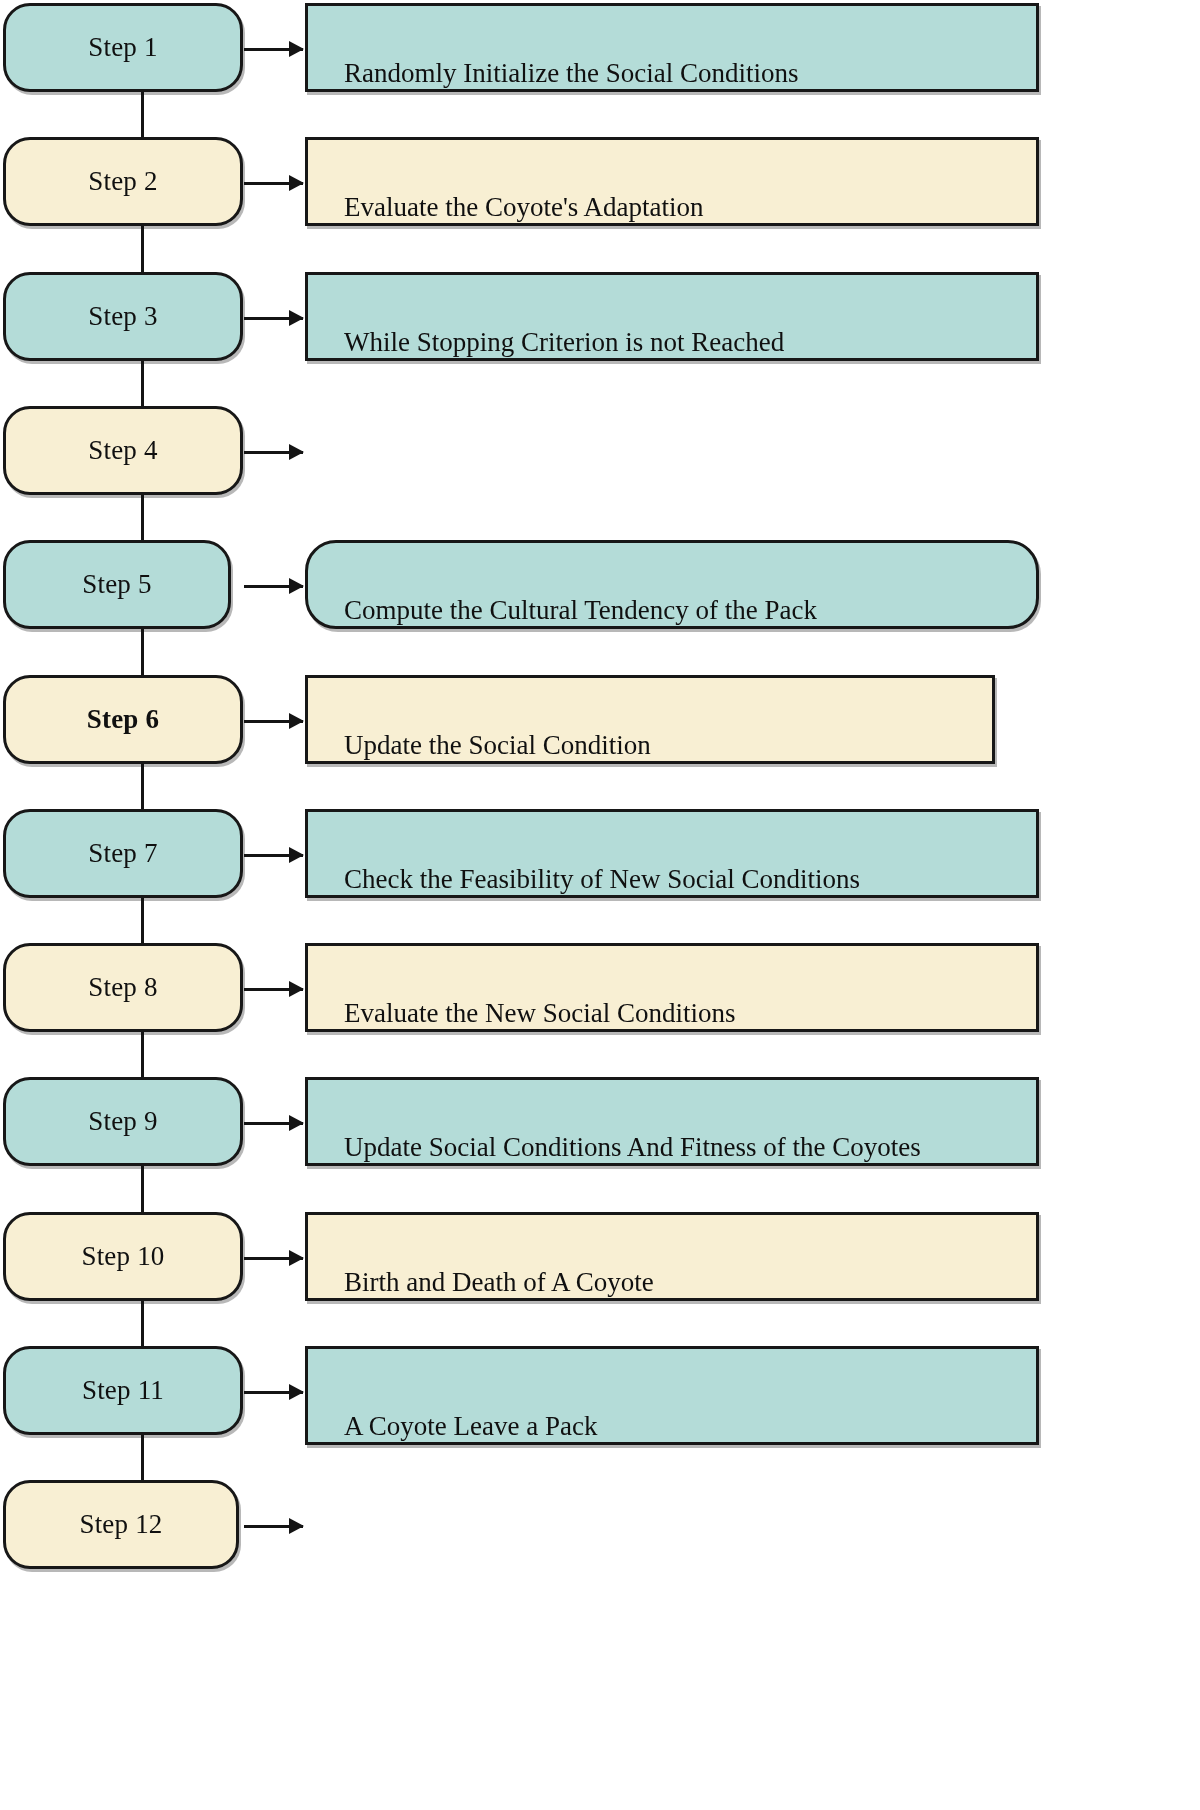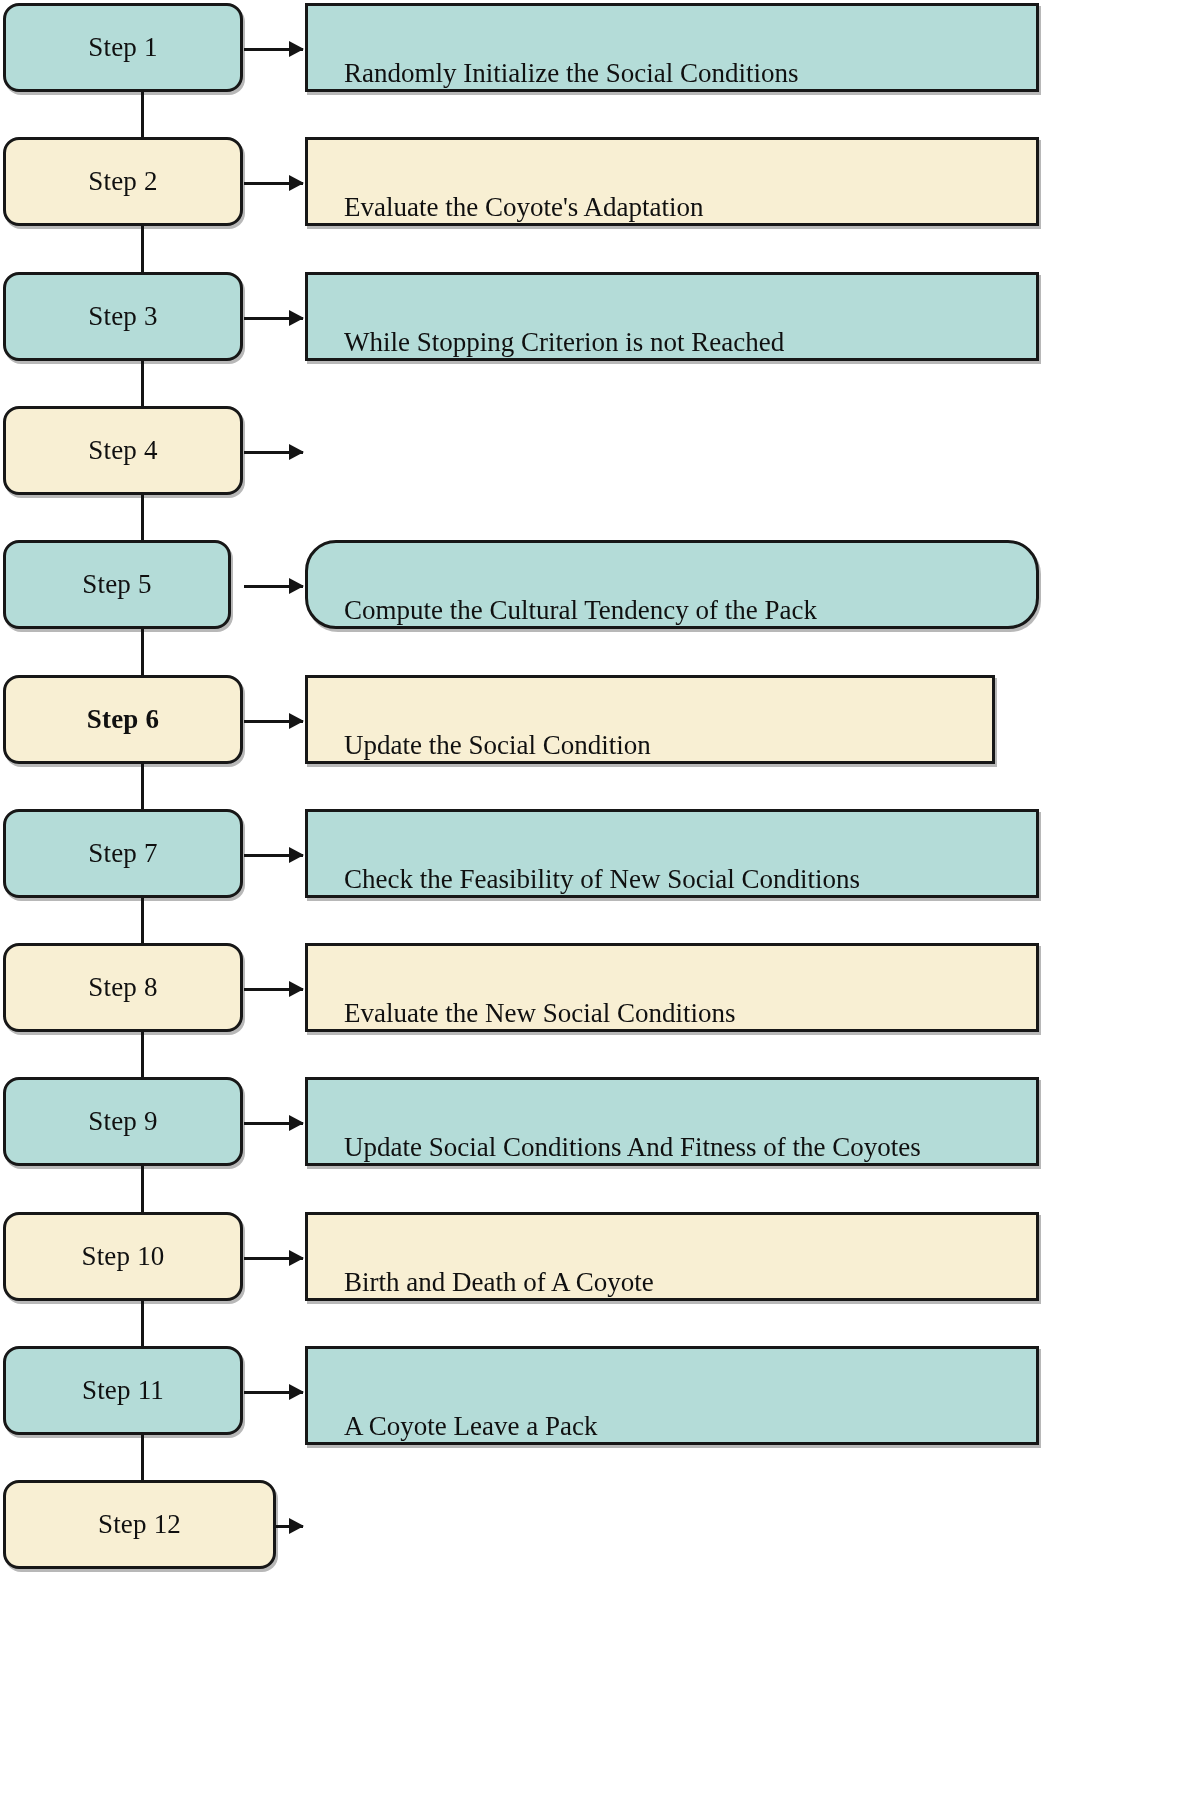--- a/index.html
+++ b/index.html
@@ -11,21 +11,21 @@
   #canvas{
     position:relative;
     width:1200px;height:1810px;
     background:#ffffff;
   }
   
   .step-box{
     position:absolute;
     box-sizing:border-box;
     border:3px solid #171717;
-    border-radius:16px;
+    border-radius:27px;
     display:flex;
     align-items:center;
     justify-content:center;
     box-shadow:2px 3px 0px rgba(20,20,20,0.30);
   }
   .step-box .step-label{
     font-size:27px;
     color:#101010;
     letter-spacing:0.2px;
     white-space:nowrap;
@@ -180,16 +180,16 @@
     </div>
     <div class="step-box teal" style="left: 3px; top: 1346px; width: 240px; height: 89px;">
       <span class="step-label">Step 11</span>
     </div>
     <div class="desc-box teal" style="left: 305px; top: 1346px; width: 734px; height: 99px;">
       <span class="desc-label">A Coyote Leave a Pack</span>
     </div>
     <div class="h-arrow" style="left: 244px; top: 1525px; width: 59px;">
       <span class="arrow-head"></span>
     </div>
-    <div class="step-box cream" style="left: 3px; top: 1480px; width: 273px; height: 89px;">
+    <div class="step-box cream" style="left: 3px; top: 1480px; width: 236px; height: 89px;">
       <span class="step-label">Step 12</span>
     </div>
   </div>
 
 </body></html>

